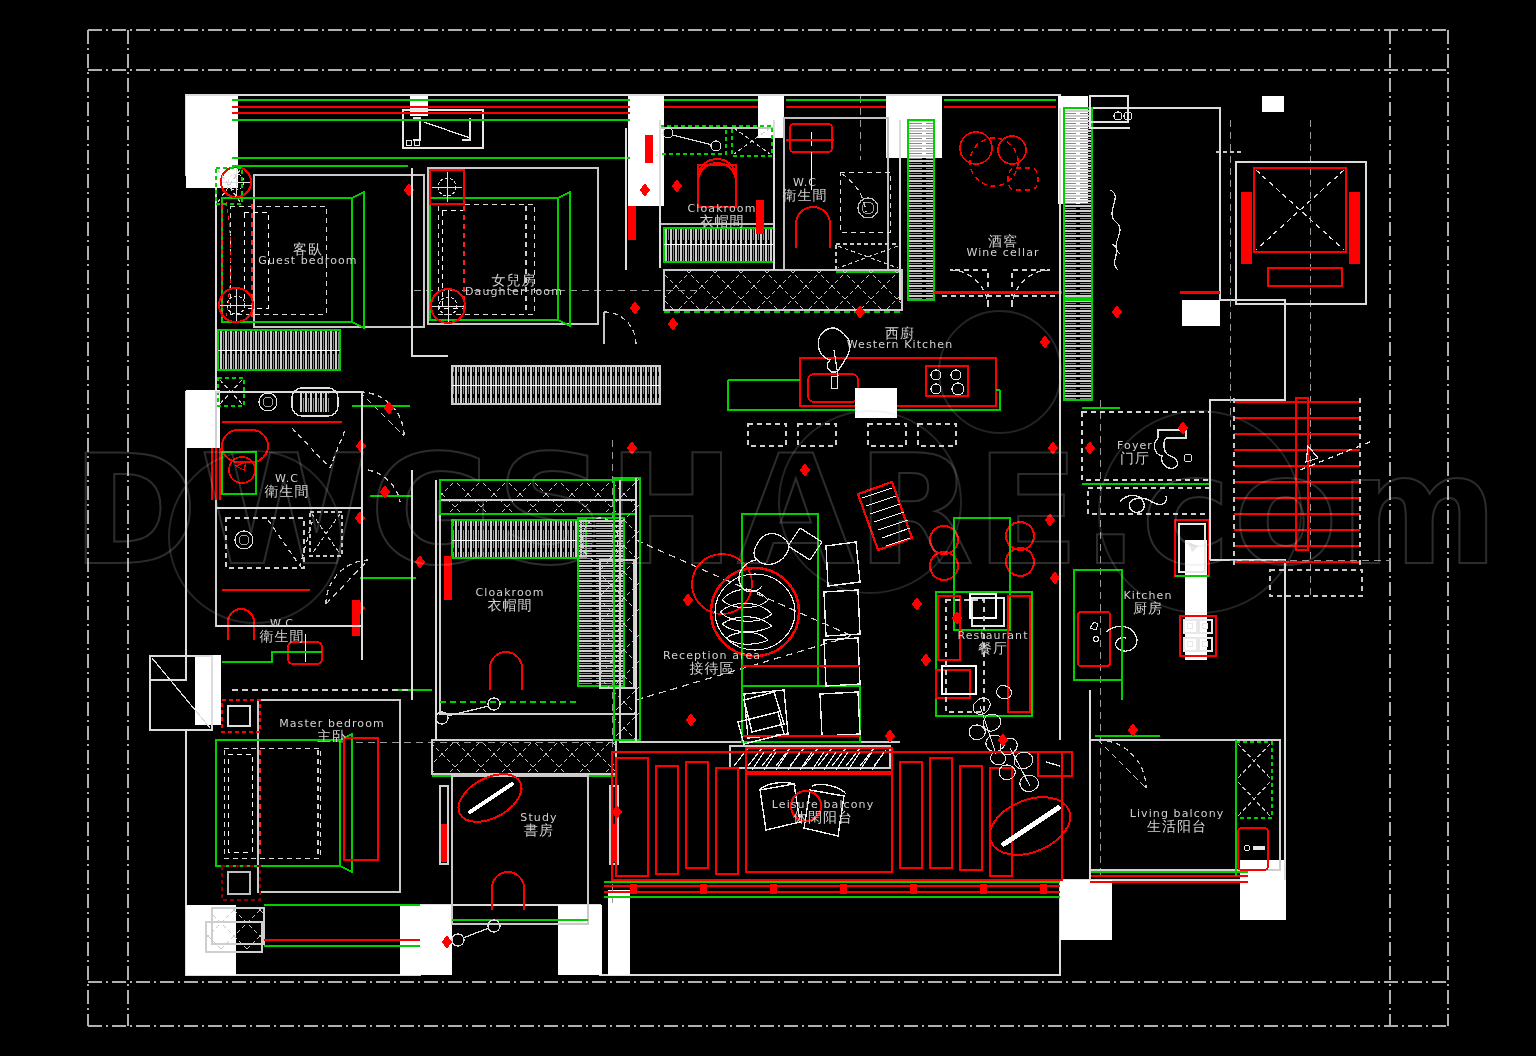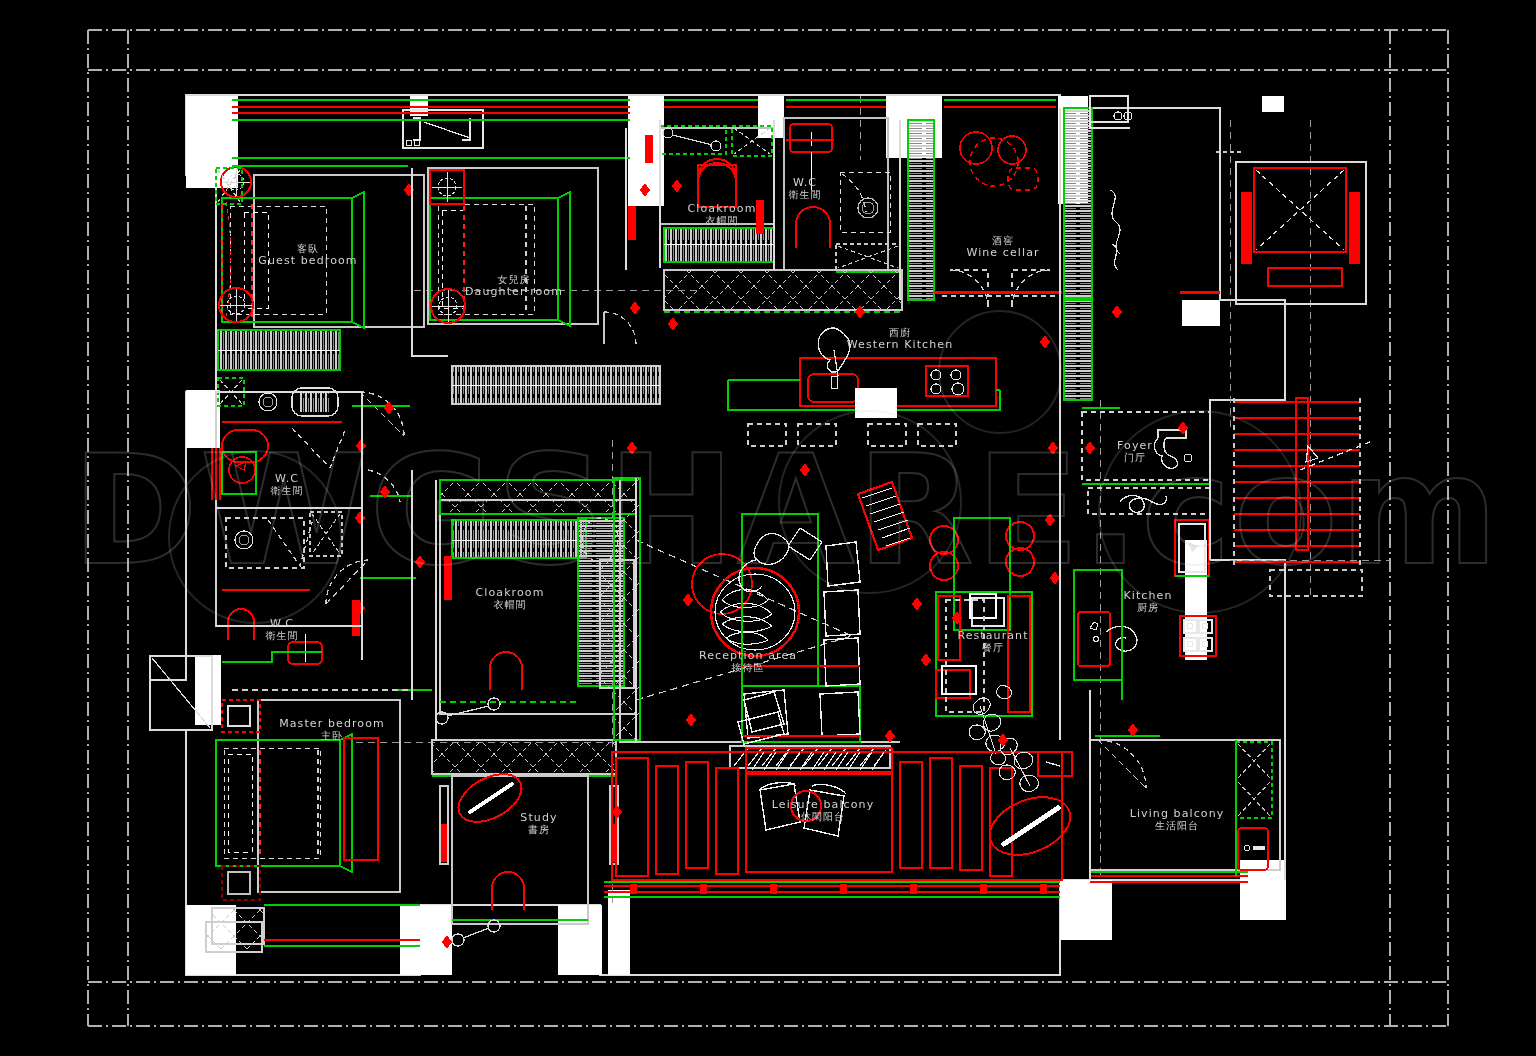--- a/index.html
+++ b/index.html
@@ -6,21 +6,21 @@
   #stage{
     position:relative;width:1536px;height:1056px;background:#000;overflow:hidden;
     font-family:"DejaVu Sans", sans-serif;
   }
   .lyr{position:absolute;left:0;top:0;width:1536px;height:1056px;}
   .lbl{
     position:absolute;color:#d2d2d2;font-family:"DejaVu Sans", sans-serif;
     font-size:11px;line-height:12px;letter-spacing:1.1px;white-space:nowrap;
     text-align:center;transform:translateX(-50%);
   }
-  .lbl .cn{display:block;font-size:10px;letter-spacing:1px;}
+  .lbl .cn{display:block;font-size:14px;letter-spacing:1px;}
   .lbl .en{display:block;}
   .wm{
     position:absolute;left:18px;top:0;width:1536px;height:1000px;
     pointer-events:none;
     margin-top:10px;
   }
   .wm-txt{
     position:absolute;left:50%;top:50%;transform:translate(-50%,-50%);
     font-family:"DejaVu Sans", sans-serif;font-weight:bold;
     font-size:152px;letter-spacing:2px;white-space:nowrap;
@@ -764,21 +764,21 @@
         <span class="cn">衛生間</span>
       </div>
       <div class="lbl" style="left: 282px; top: 618px;">
         <span class="en">W.C</span>
         <span class="cn">衛生間</span>
       </div>
       <div class="lbl" style="left: 510px; top: 587px;">
         <span class="en">Cloakroom</span>
         <span class="cn">衣帽間</span>
       </div>
-      <div class="lbl" style="left: 712px; top: 650px; margin-left: 36px;">
+      <div class="lbl" style="left: 712px; top: 650px;">
         <span class="en">Reception area</span>
         <span class="cn">接待區</span>
       </div>
       <div class="lbl" style="left: 993px; top: 630px;">
         <span class="en">Restaurant</span>
         <span class="cn">餐厅</span>
       </div>
       <div class="lbl" style="left: 332px; top: 718px;">
         <span class="en">Master bedroom</span>
         <span class="cn">主卧</span>

